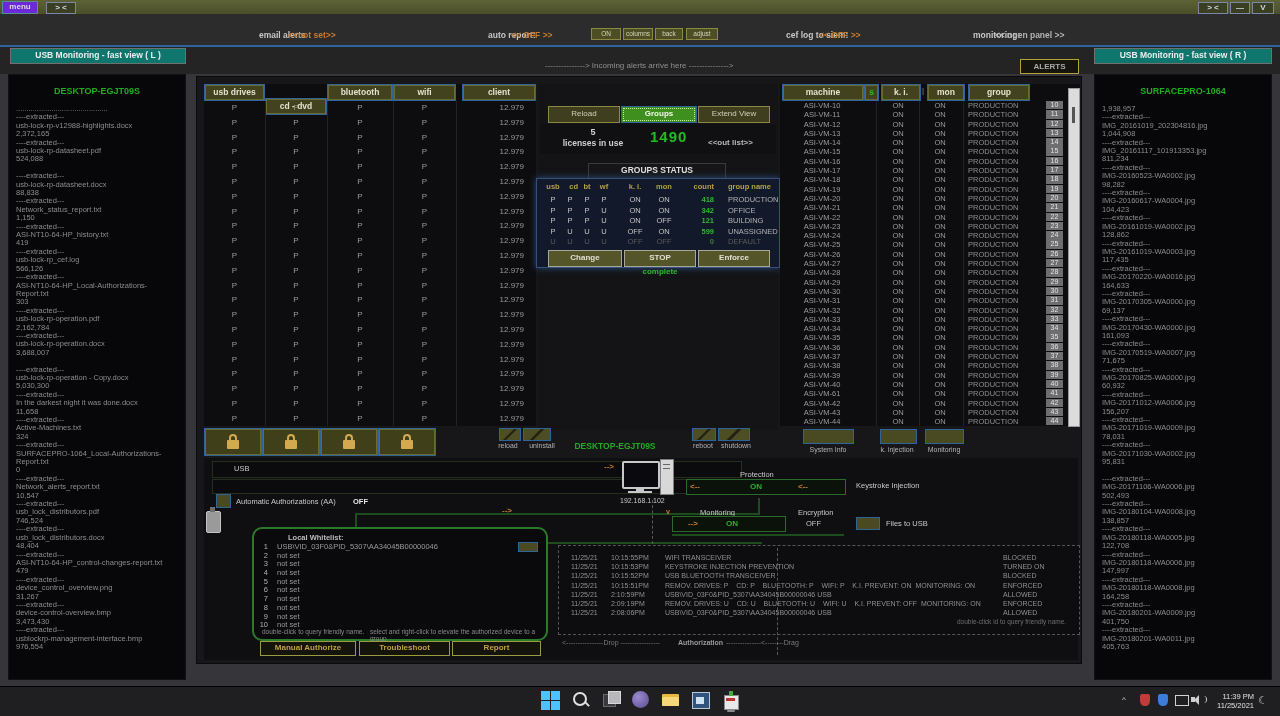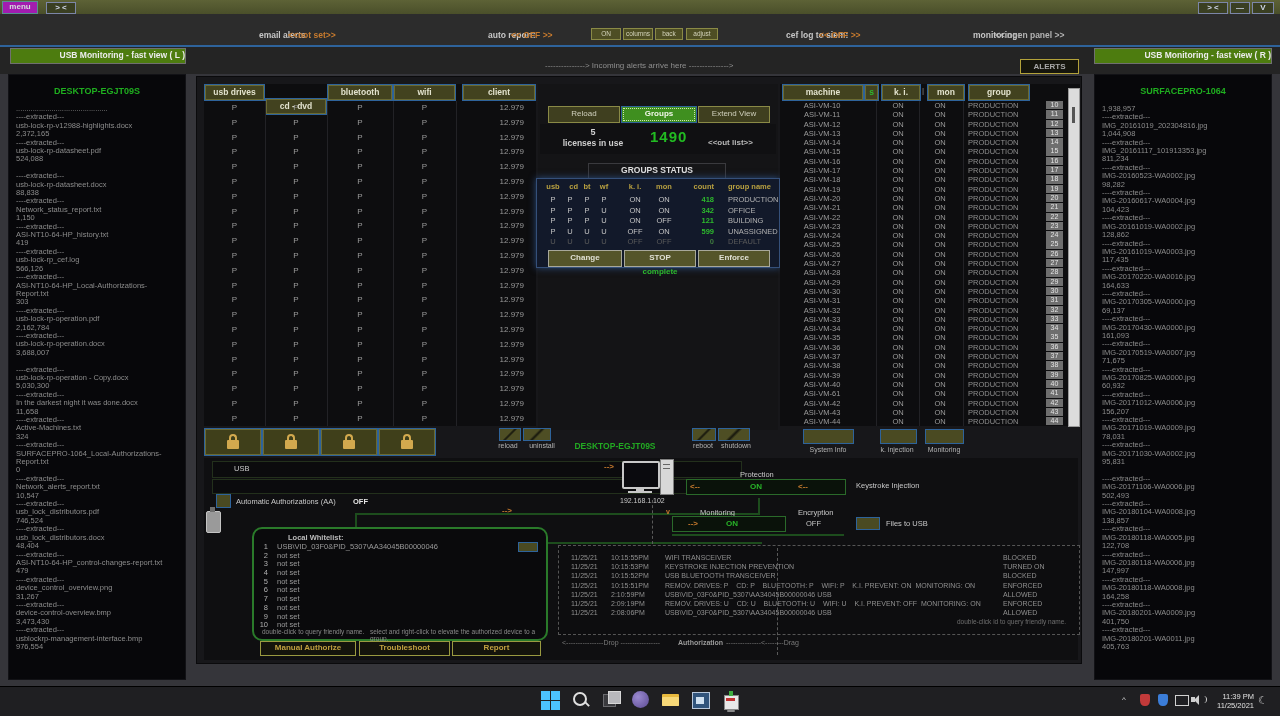--- a/index.html
+++ b/index.html
@@ -1,33 +1,33 @@
 <!DOCTYPE html>
 <html><head>
 <meta charset="utf-8">
 <style>
   html,body{margin:0;padding:0;background:#303034;font-family:"Liberation Sans",sans-serif;}
   #root{position:relative;width:1280px;height:716px;overflow:hidden;background:#35353a;}
   .abs{position:absolute;}
   
   .titlebar{left:0;top:0;width:1280px;height:14px;background:linear-gradient(#5d6236,#4a4f2a);}
-  .menu-btn{left:2px;top:1px;width:34px;height:11px;background:#a21caf;border:1px solid #56908e;color:#d6dede;font-size:8px;line-height:10px;text-align:center;font-weight:bold;}
+  .menu-btn{left:2px;top:1px;width:34px;height:11px;background:#6d28d9;border:1px solid #56908e;color:#d6dede;font-size:8px;line-height:10px;text-align:center;font-weight:bold;}
   .nav-box{top:2px;height:10px;border:1px solid #7c86a8;background:#3a3f22;color:#cfd6e8;font-size:8px;line-height:9px;text-align:center;font-weight:bold;}
   .title-text{left:0;top:2px;width:1280px;text-align:center;color:#e2e6d2;font-size:9px;font-weight:bold;}
   
   .toolbar{left:0;top:14px;width:1280px;height:31px;background:#2c2c2c;border-bottom:2px solid #2e639b;}
   .t-label{color:#c6c6c6;font-size:8.5px;font-weight:bold;margin-left:35px;}
   .t-orange{color:#c87b2e;font-size:8.5px;font-weight:bold;}
   .t-gray{color:#b4b4b4;font-size:8.5px;font-weight:bold;}
   .t-btn{background:#4e4e24;border:1px solid #8a8a46;color:#d4d4bc;font-size:6.5px;text-align:center;line-height:10px;height:10px;}
   
   .alert-strip{left:0;top:47px;width:1280px;height:27px;background:#242424;}
   .incoming{color:#8f8f8f;font-size:8px;}
   .alerts-btn{border:1px solid #b3a23a;background:#15150d;color:#a8a8a8;font-size:8px;font-weight:bold;text-align:center;line-height:13px;}
-  .fv-header{top:48px;height:14px;background:#4d7c0f;border:1px solid #707070;color:#ececec;font-size:8.5px;font-weight:bold;text-align:right;line-height:13px;}
+  .fv-header{top:48px;height:14px;background:#0f766e;border:1px solid #707070;color:#ececec;font-size:8.5px;font-weight:bold;text-align:center;line-height:13px;}
   
   .files-panel{top:74px;width:176px;height:604px;background:#07070a;border:1px solid #121216;}
   .files-title{top:11px;left:0;width:100%;text-align:center;color:#1fae1f;font-weight:bold;font-size:9px;}
   .files-list{top:30px;left:7px;width:162px;color:#8c8c8c;font-size:7.5px;line-height:8.4px;}
   .files-list div{min-height:8.4px;overflow-wrap:break-word;}
   
   .main-win{left:196px;top:76px;width:884px;height:586px;background:#17171a;border:1px solid #0a0a0c;}
   .th-btn{background:#42421f;border:1px solid #2e639b;box-shadow:inset 0 0 0 1px #6a6a33;color:#e2e2ce;font-weight:bold;font-size:8.5px;text-align:center;line-height:14px;height:15px;}
   .dev-table{left:204px;top:84px;width:332px;height:342px;background:#0d0d0f;}
   .dev-body{left:0;top:17px;width:332px;height:325px;overflow:hidden;}

